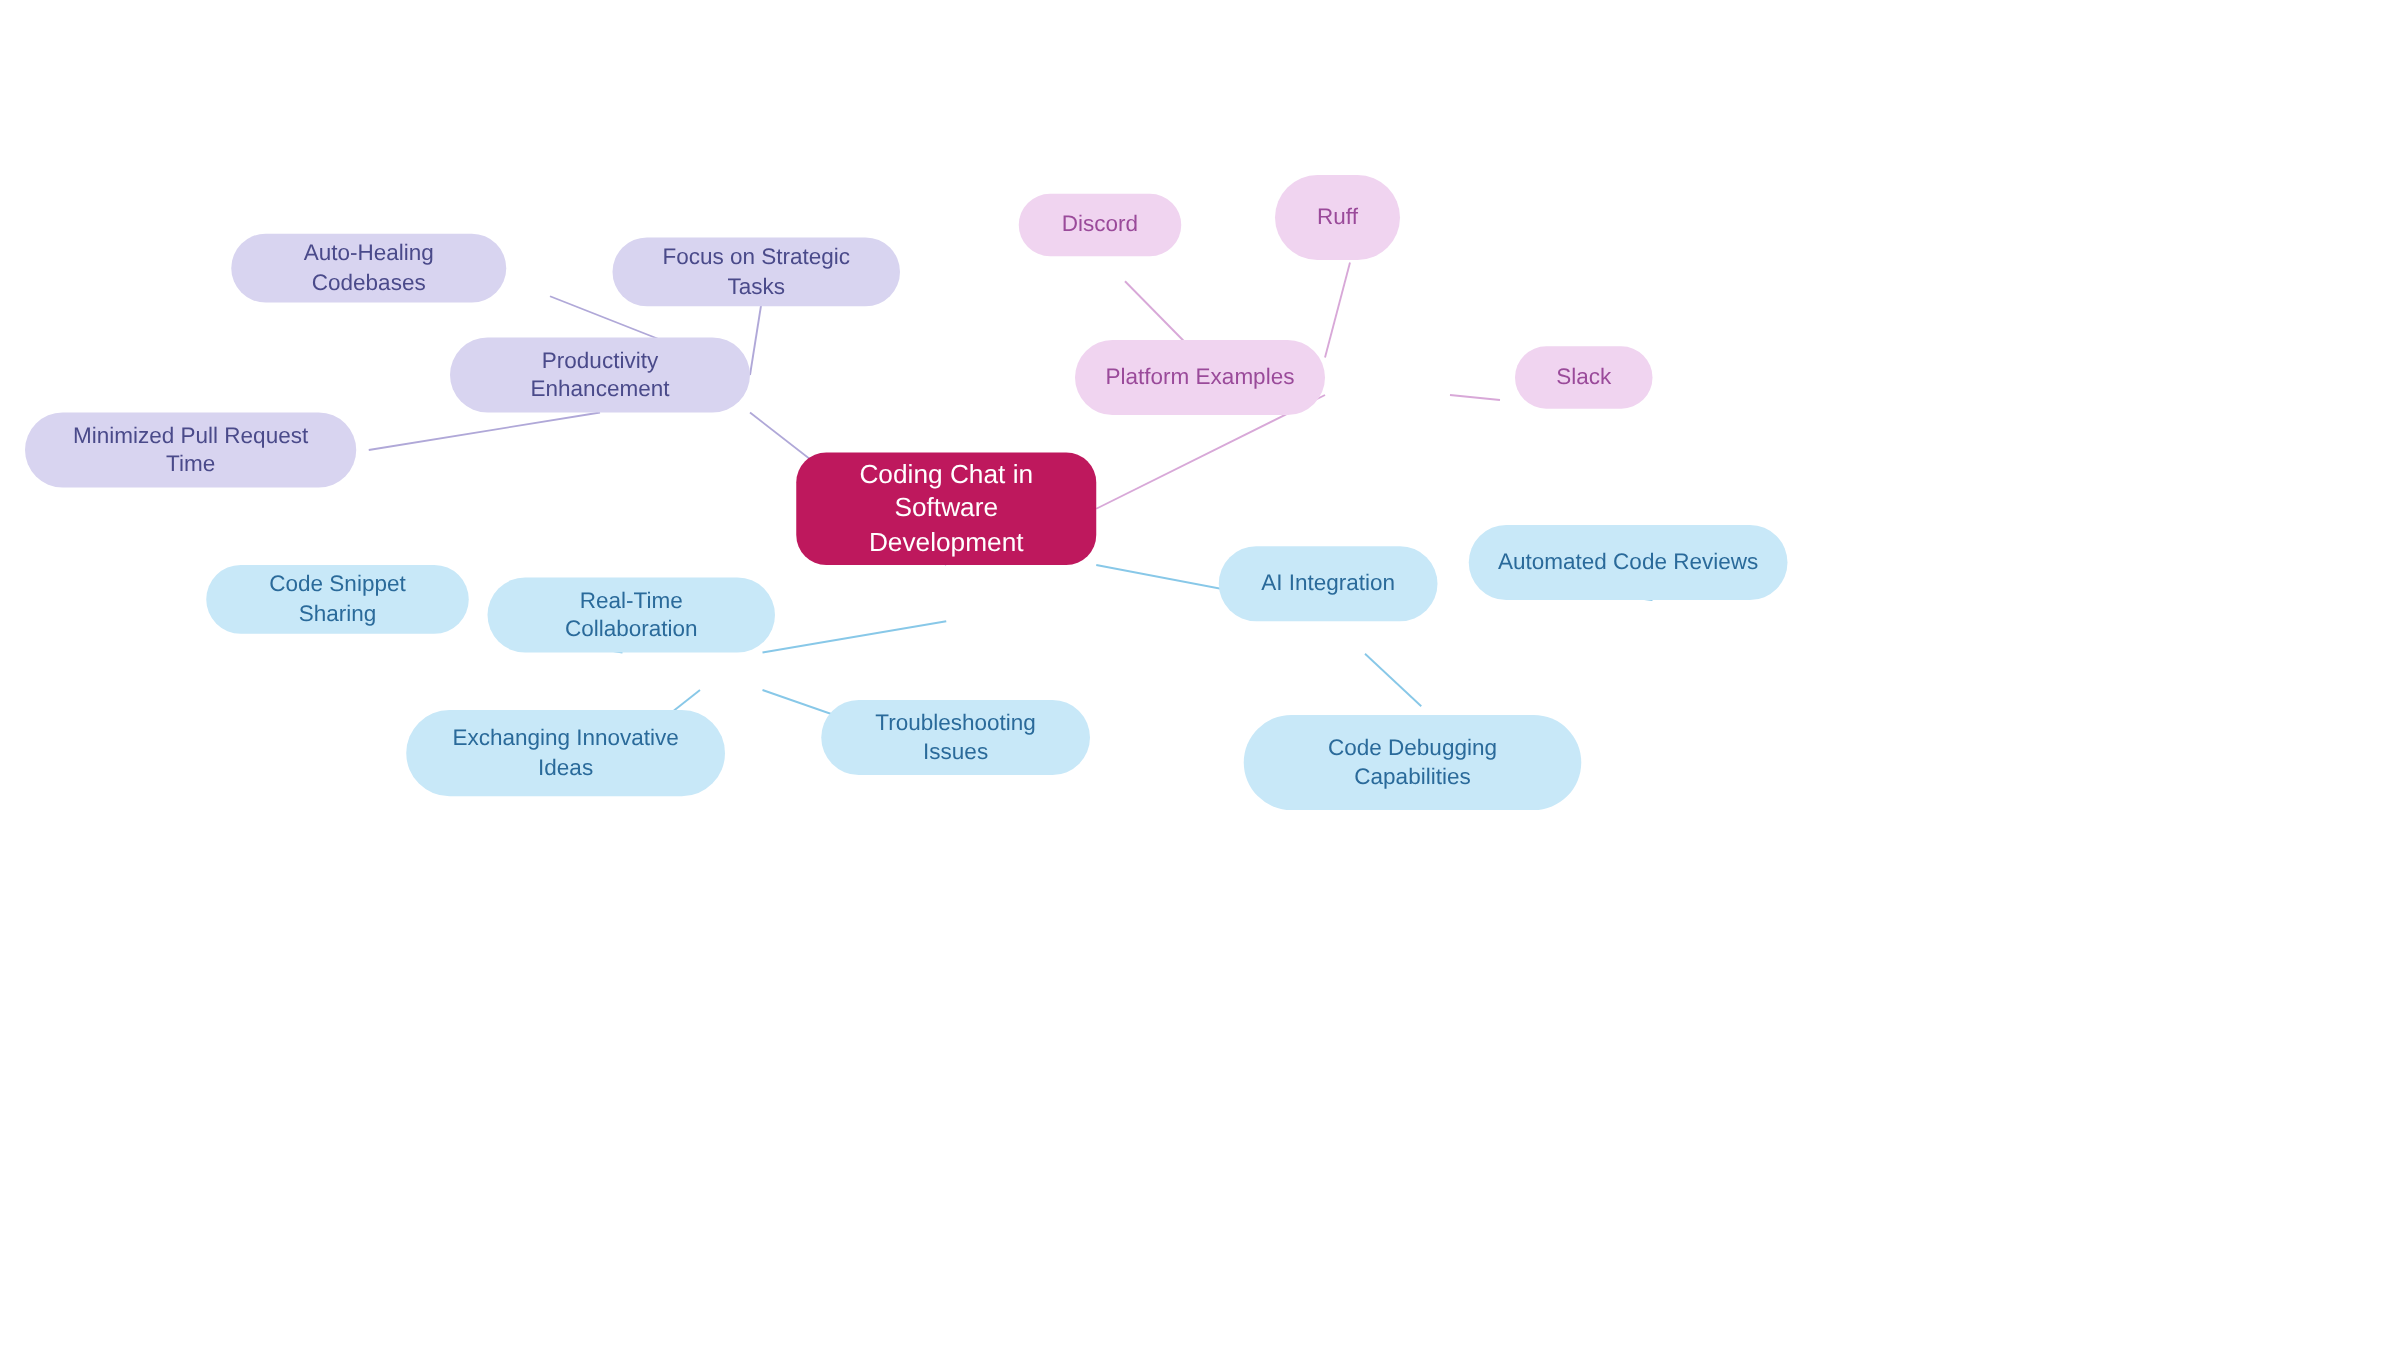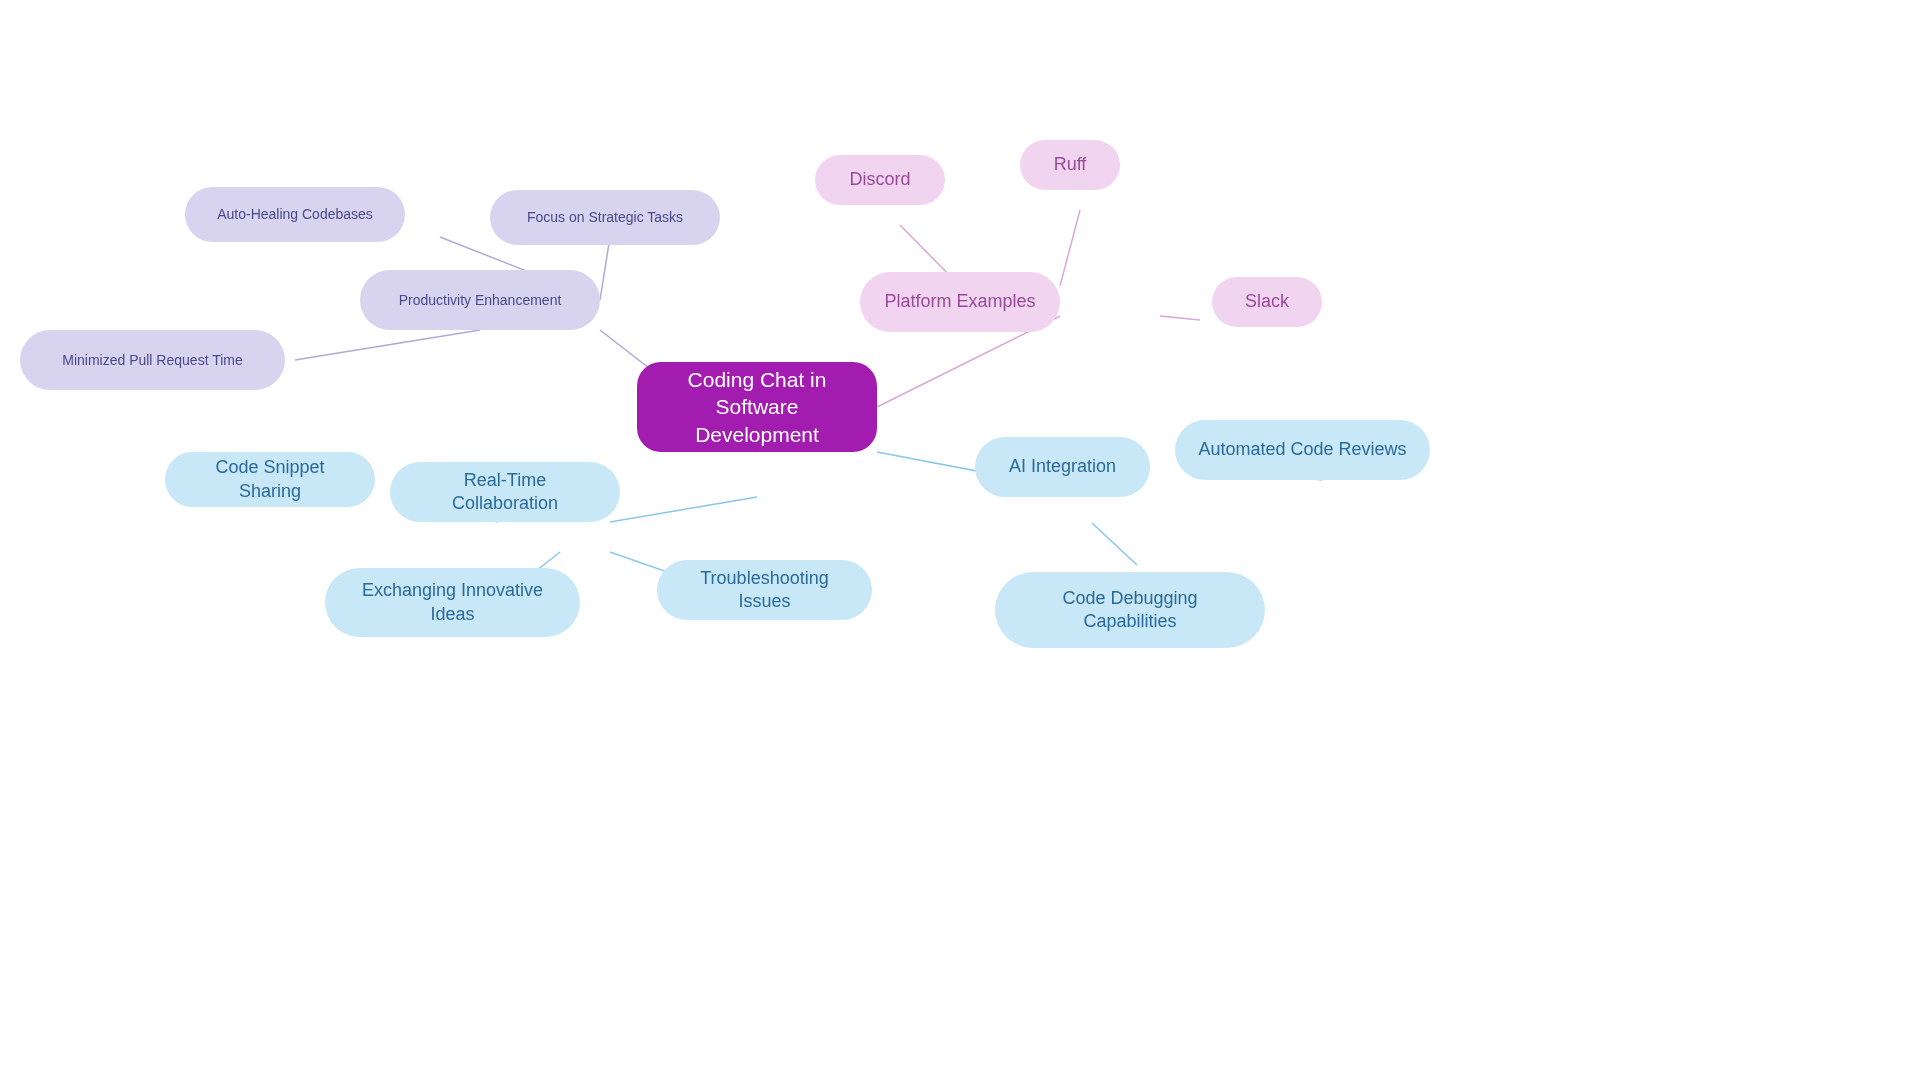--- a/index.html
+++ b/index.html
@@ -25,33 +25,33 @@
       display: flex;
       align-items: center;
       justify-content: center;
       text-align: center;
       z-index: 1;
       padding: 14px 22px;
       line-height: 1.3;
     }
     
     .node-center {
-      background: #a21caf;
+      background: #be185d;
       color: #ffffff;
       font-size: 22px;
       font-weight: 500;
       width: 240px;
       height: 90px;
       border-radius: 24px;
     }
     
     .node-purple {
       background: #d8d4f0;
       color: #4a4a8a;
-      font-size: 14px;
+      font-size: 18px;
       font-weight: 400;
       border-radius: 50px;
     }
     
     .node-pink {
       background: #f0d4f0;
       color: #9a4a9a;
       font-size: 18px;
       font-weight: 400;
       border-radius: 50px;
@@ -116,21 +116,21 @@
 </div>
 
 <div class="node node-pink" style="left: 860px; top: 272px; width: 200px; height: 60px;">
   <span>Platform Examples</span>
 </div>
 
 <div class="node node-pink" style="left: 815px; top: 155px; width: 130px; height: 50px;">
   <span>Discord</span>
 </div>
 
-<div class="node node-pink" style="left: 1020px; top: 140px; width: 100px; height: 50px;">
+<div class="node node-pink" style="left: 1020px; top: 140px; width: 100px; height: 68px;">
   <span>Ruff</span>
 </div>
 
 <div class="node node-pink" style="left: 1212px; top: 277px; width: 110px; height: 50px;">
   <span>Slack</span>
 </div>
 
 <div class="node node-blue" style="left: 390px; top: 462px; width: 230px; height: 60px;">
   <span>Real-Time Collaboration</span>
 </div>

